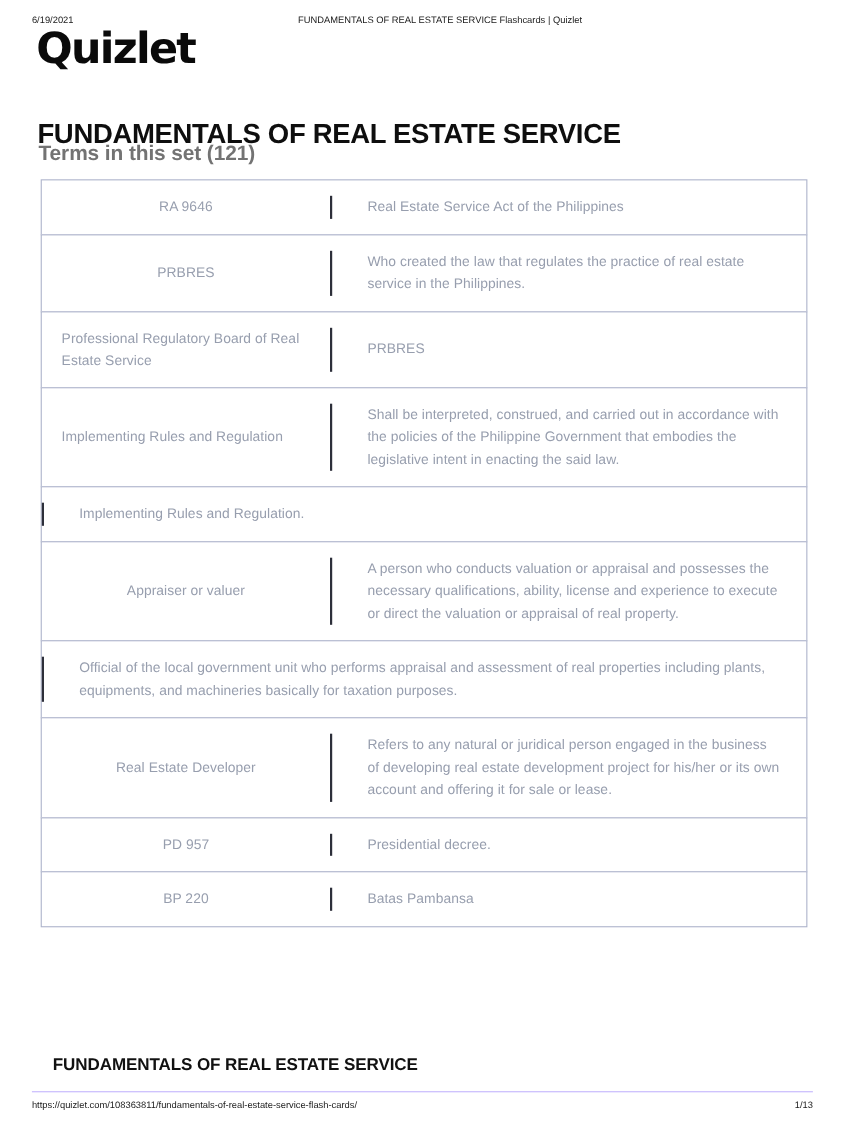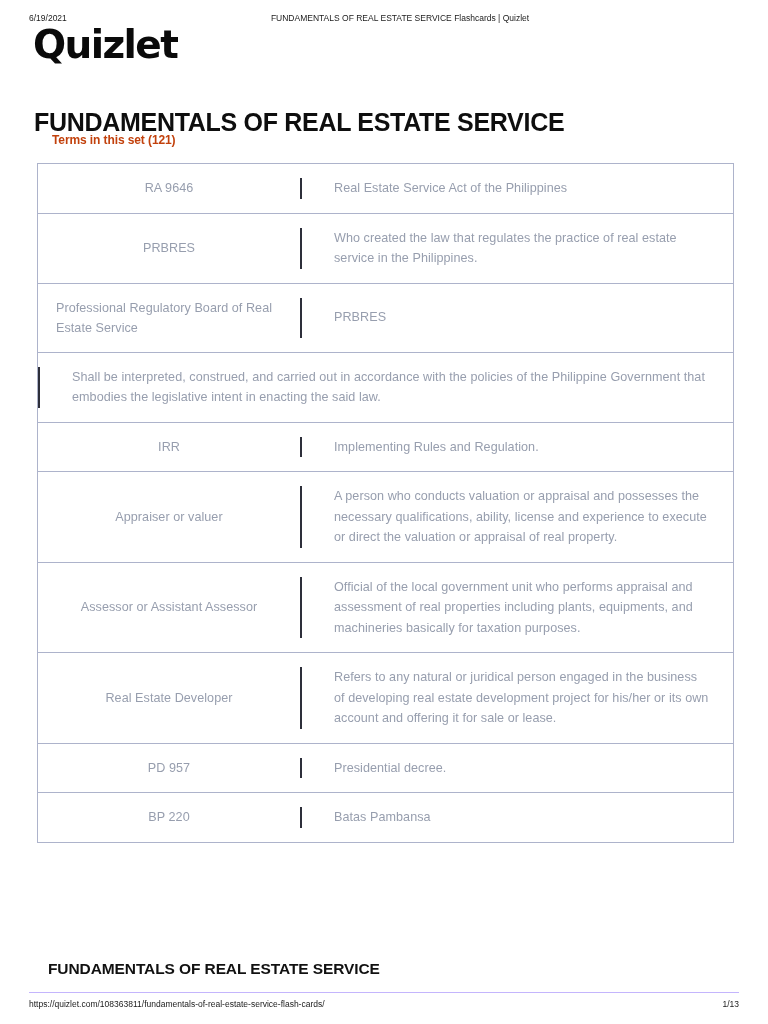--- a/index.html
+++ b/index.html
@@ -63,27 +63,27 @@
     top: 90px;
     font-size: 25px;
     line-height: 30px;
     font-weight: 700;
     letter-spacing: -0.3px;
     color: #0e0e0e;
     white-space: nowrap;
   }
   .terms-count {
     position: absolute;
-    left: 52px;
+    left: 35px;
     top: 131px;
-    font-size: 12px;
+    font-size: 19px;
     line-height: 18px;
     font-weight: 700;
     letter-spacing: -0.1px;
-    color: #c2410c;
+    color: #737373;
     white-space: nowrap;
   }
 
   
   .terms-table {
     position: absolute;
     left: 37px;
     top: 163px;
     width: 697px;
   }
@@ -215,47 +215,46 @@
     <div class="term-row">
       <div class="term-cell left">Professional Regulatory Board of Real Estate Service</div>
       <div class="divider-wrap">
         <div class="divider-bar"></div>
       </div>
       <div class="def-cell">
         <span class="def-text">PRBRES</span>
       </div>
     </div>
     <div class="term-row">
+      <div class="term-cell left">Implementing Rules and Regulation</div>
       <div class="divider-wrap">
         <div class="divider-bar"></div>
       </div>
       <div class="def-cell">
         <span class="def-text">Shall be interpreted, construed, and carried out in accordance with the policies of the Philippine Government that embodies the legislative intent in enacting the said law.</span>
       </div>
     </div>
     <div class="term-row">
-      <div class="term-cell center">IRR</div>
       <div class="divider-wrap">
         <div class="divider-bar"></div>
       </div>
       <div class="def-cell">
         <span class="def-text">Implementing Rules and Regulation.</span>
       </div>
     </div>
     <div class="term-row">
       <div class="term-cell center">Appraiser or valuer</div>
       <div class="divider-wrap">
         <div class="divider-bar"></div>
       </div>
       <div class="def-cell">
         <span class="def-text">A person who conducts valuation or appraisal and possesses the necessary qualifications, ability, license and experience to execute or direct the valuation or appraisal of real property.</span>
       </div>
     </div>
     <div class="term-row">
-      <div class="term-cell center">Assessor or Assistant Assessor</div>
       <div class="divider-wrap">
         <div class="divider-bar"></div>
       </div>
       <div class="def-cell">
         <span class="def-text">Official of the local government unit who performs appraisal and assessment of real properties including plants, equipments, and machineries basically for taxation purposes.</span>
       </div>
     </div>
     <div class="term-row">
       <div class="term-cell center">Real Estate Developer</div>
       <div class="divider-wrap">

